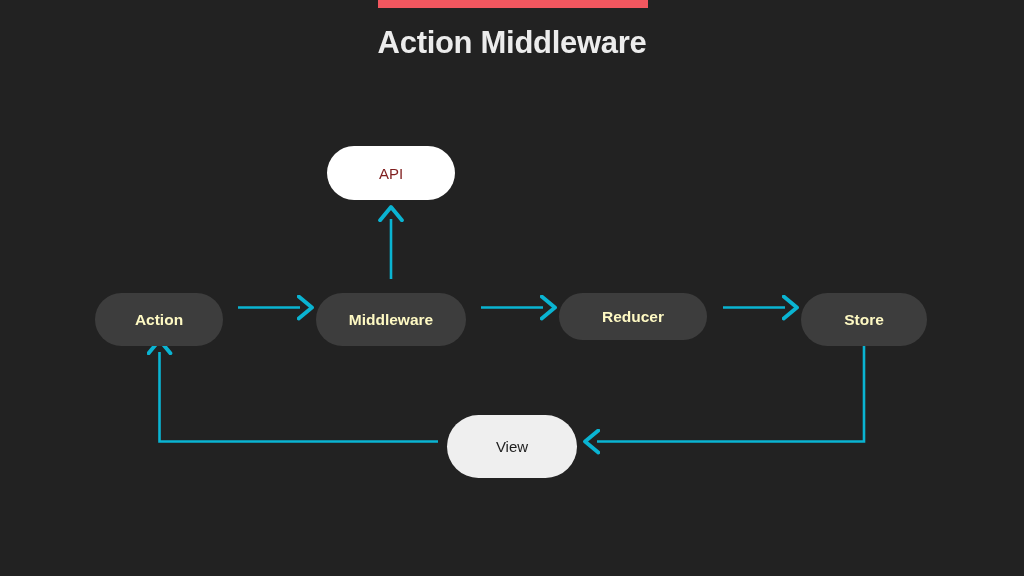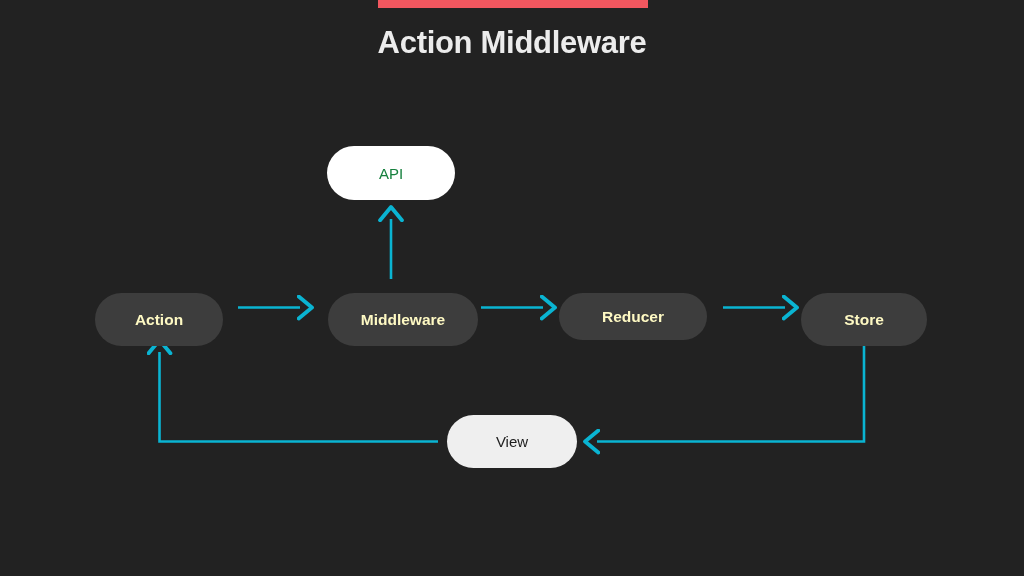--- a/index.html
+++ b/index.html
@@ -76,37 +76,37 @@
     box-sizing: border-box;
     user-select: none;
   }
   .node-dark {
     background: #3d3d3d;
     color: #fef9c3;
     margin-top: 12px;
   }
   .node-white {
     background: #ffffff;
-    color: #15803d;
+    color: #7f1d1d;
     font-weight: normal;
     font-size: 15px;
   }
   .node-light {
     background: #efefef;
     color: #1d1d1d;
     font-weight: normal;
     font-size: 15px;
   }
 
   #node-api      { left: 327px; top: 146px; width: 128px; height: 54px; }
   #node-action   { left: 95px;  top: 281px; width: 128px; height: 53px; }
-  #node-middleware { left: 328px; top: 281px; width: 150px; height: 53px; }
+  #node-middleware { left: 316px; top: 281px; width: 150px; height: 53px; }
   #node-reducer  { left: 559px; top: 281px; width: 148px; height: 47px; }
   #node-store    { left: 801px; top: 281px; width: 126px; height: 53px; }
-  #node-view     { left: 447px; top: 415px; width: 130px; height: 53px; }
+  #node-view     { left: 447px; top: 415px; width: 130px; height: 63px; }
 
   
   #connectors {
     position: absolute;
     left: 0;
     top: 0;
     width: 1024px;
     height: 576px;
     pointer-events: none;
   }

